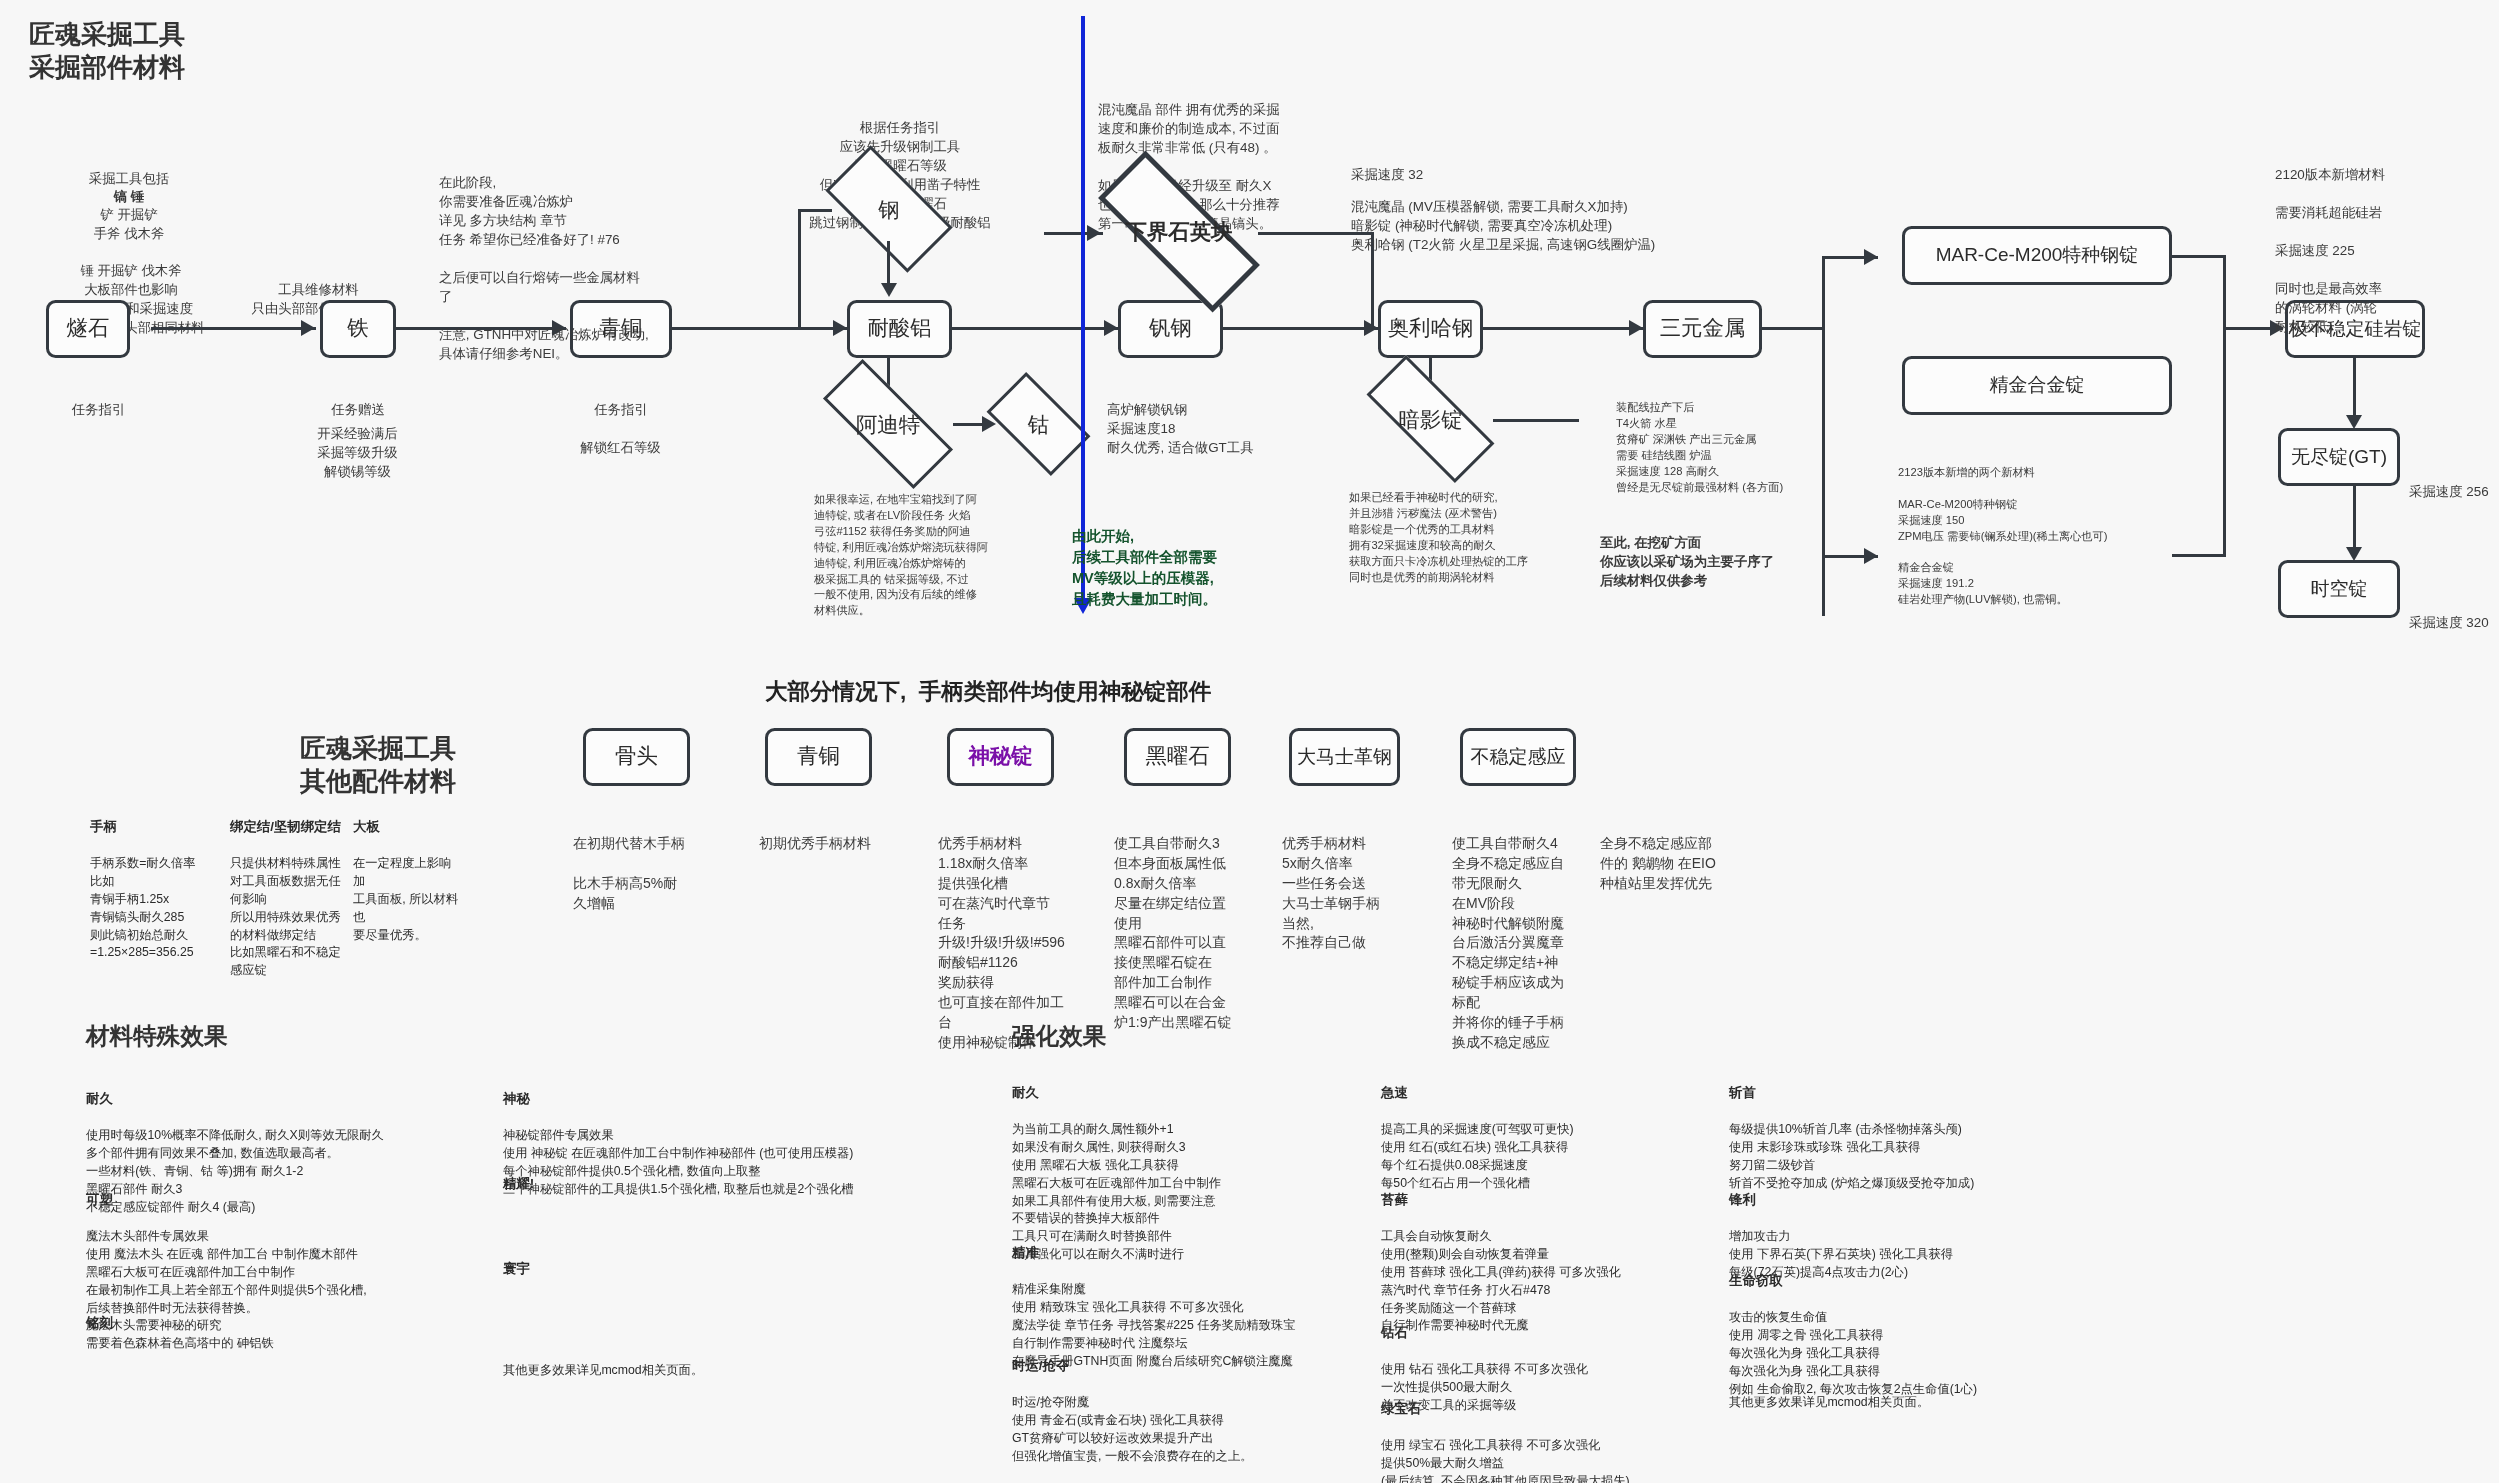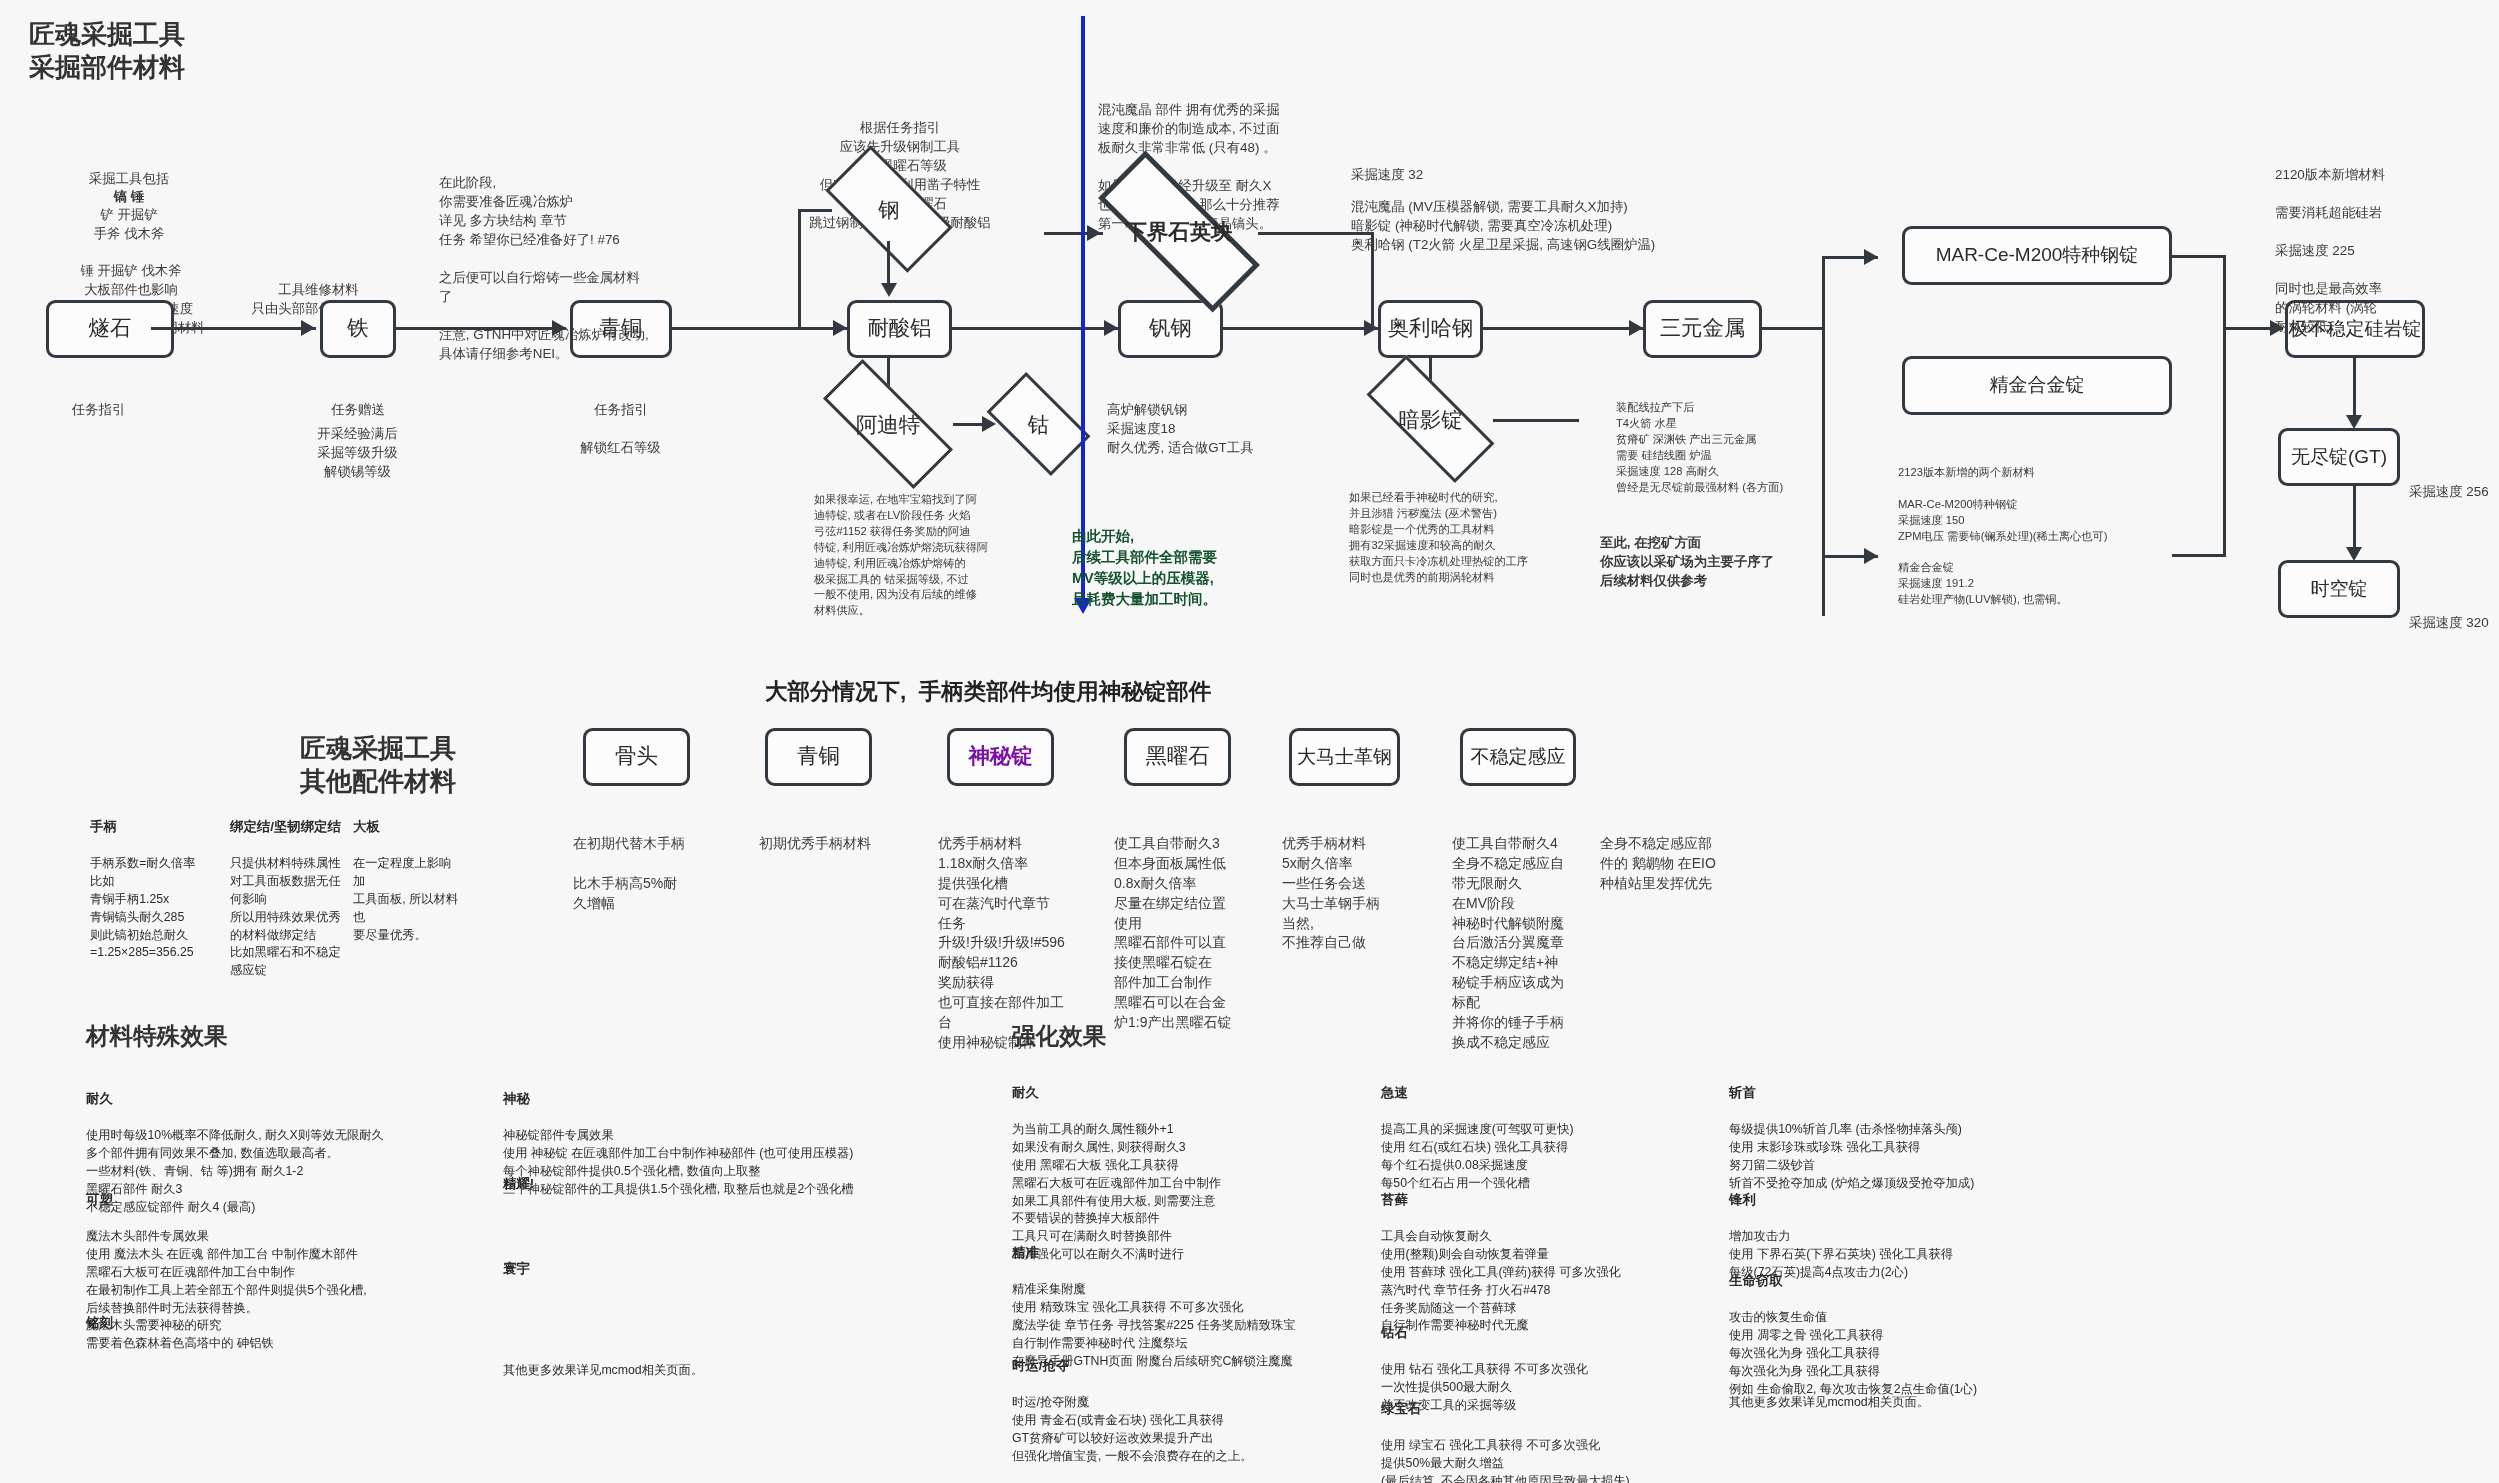--- a/index.html
+++ b/index.html
@@ -64,21 +64,21 @@
 <div class="txt c b" style="left:54px; top:156px; width:150px;">镐 锤</div>
 <div class="txt c" style="left:54px; top:174px; width:150px;">铲 开掘铲</div>
 <div class="txt c" style="left:54px; top:193px; width:150px;">手斧 伐木斧</div>
 <div class="txt c" style="left:32px; top:230px; width:198px;">锤 开掘铲 伐木斧
 大板部件也影响
 工具耐久 和采掘速度
 尽量与工具头部相同材料</div>
 <div class="txt c" style="left:230px; top:249px; width:177px;">工具维修材料
 只由头部部件材料决定</div>
 
-<div class="node" style="left:46px; top:300px; width:128px; height:58px;">燧石</div>
+<div class="node" style="left:46px; top:300px; width:84px; height:58px;">燧石</div>
 <div class="txt c" style="left:46px; top:369px; width:105px;">任务指引</div>
 
 <div class="ln lnh" style="left:151px; top:327px; width:165px;"></div>
 <div class="arw r" style="left:301px; top:320px;"></div>
 <div class="node" style="left:320px; top:300px; width:76px; height:58px;">铁</div>
 <div class="txt c" style="left:320px; top:369px; width:76px;">任务赠送</div>
 <div class="txt c" style="left:309px; top:393px; width:97px;">开采经验满后
 采掘等级升级
 解锁锡等级</div>
 

